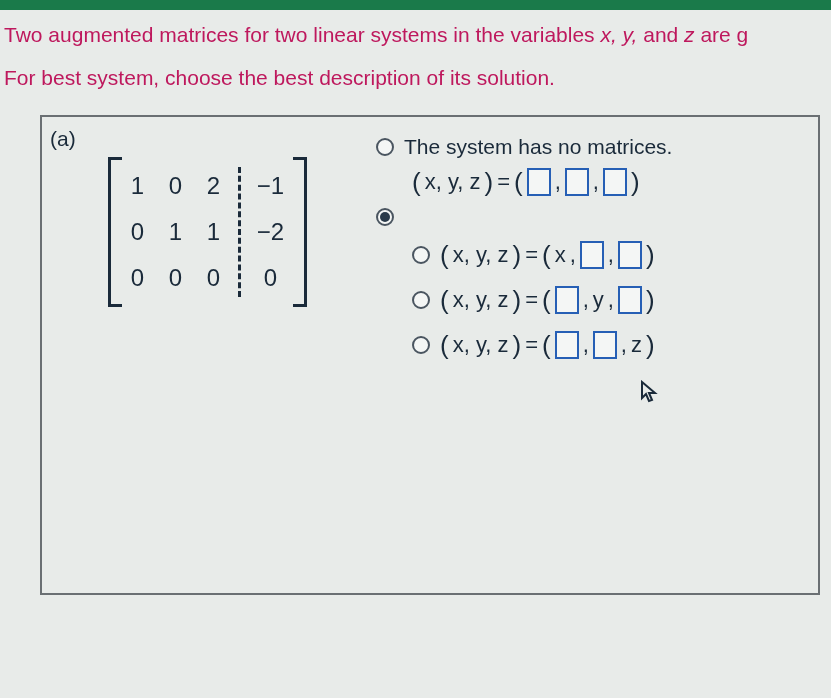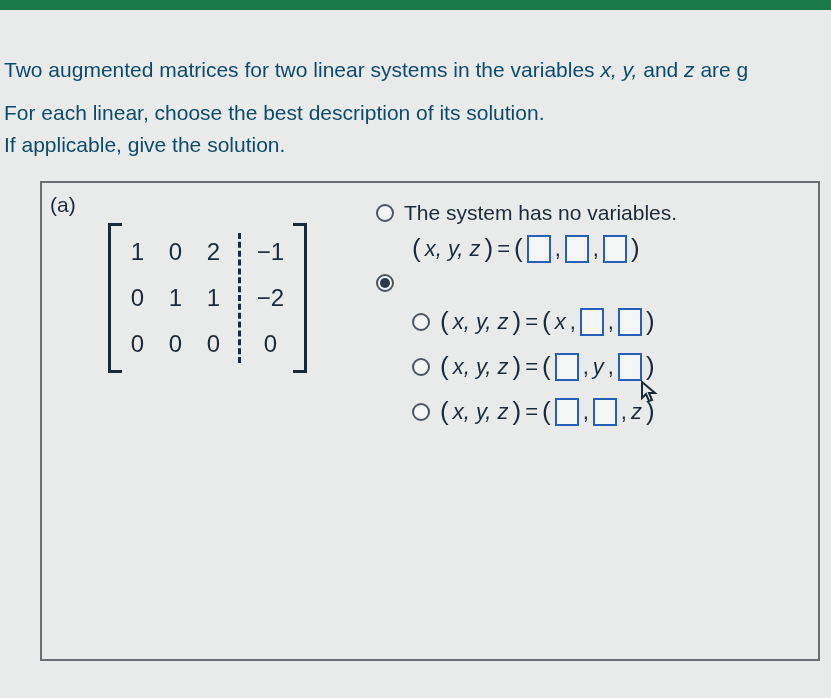--- a/index.html
+++ b/index.html
@@ -14,22 +14,21 @@
     }
     .topbar {
       background: #1a7a4a;
       height: 10px;
       width: 100%;
     }
     .prompt-area {
       padding: 10px 4px 6px 4px;
       font-size: 21px;
       line-height: 1.4;
-      color: #0c4a6e;
-      margin-top: 35px;
+      color: #be185d;
     }
     .prompt-area p { margin-bottom: 2px; }
     .italic { font-style: italic; }
     .prompt-block2 { margin-top: 14px; }
     .question-box {
       margin: 14px 0 0 40px;
       border: 2px solid #6a6f73;
       width: 780px;
       min-height: 480px;
       display: flex;
@@ -117,21 +116,21 @@
       margin-top: 6px;
     }
     .sub-options .option { margin: 14px 0; }
     .eq-line {
       display: flex;
       align-items: center;
       gap: 4px;
       font-size: 22px;
     }
     .paren { font-size: 26px; }
-    .var { font-style: italic; }
+    .var { }
     .input-box {
       display: inline-block;
       width: 24px;
       height: 28px;
       border: 2px solid #265fb5;
       background: #f4f6f5;
       vertical-align: middle;
     }
     .cursor-icon {
       position: absolute;
@@ -146,22 +145,21 @@
 </head>
 <body>
 
 <div class="topbar"></div>
 
 <div class="prompt-area">
   <p>
     <span>Two augmented matrices for two linear systems in the variables </span><span class="italic">x, y,</span><span> and </span><span class="italic">z</span><span> are g</span>
   </p>
   <div class="prompt-block2">
-    <p>For each linear, choose the best description of its solution.</p>
-    <p>If applicable, give the solution.</p>
+    <p>For best system, choose the best description of its solution.</p>
   </div>
 </div>
 
 <div class="question-box">
   <div class="left-col">
     <div class="part-label">(a)</div>
     <div class="matrix-wrap">
       <div class="bracket-left"></div>
       <div class="matrix-body">
         <div class="matrix-cols">
@@ -189,21 +187,21 @@
         </div>
       </div>
       <div class="bracket-right"></div>
     </div>
   </div>
 
   <div class="right-col">
 
     <div class="option">
       <span class="radio"></span>
-      <span>The system has no variables.</span>
+      <span>The system has no matrices.</span>
     </div>
 
 
     <div class="eq-line unique-line">
       <span class="paren">(</span>
       <span class="var">x, y, z</span>
       <span class="paren">)</span>
       <span>=</span>
       <span class="paren">(</span>
       <span class="input-box"></span>

